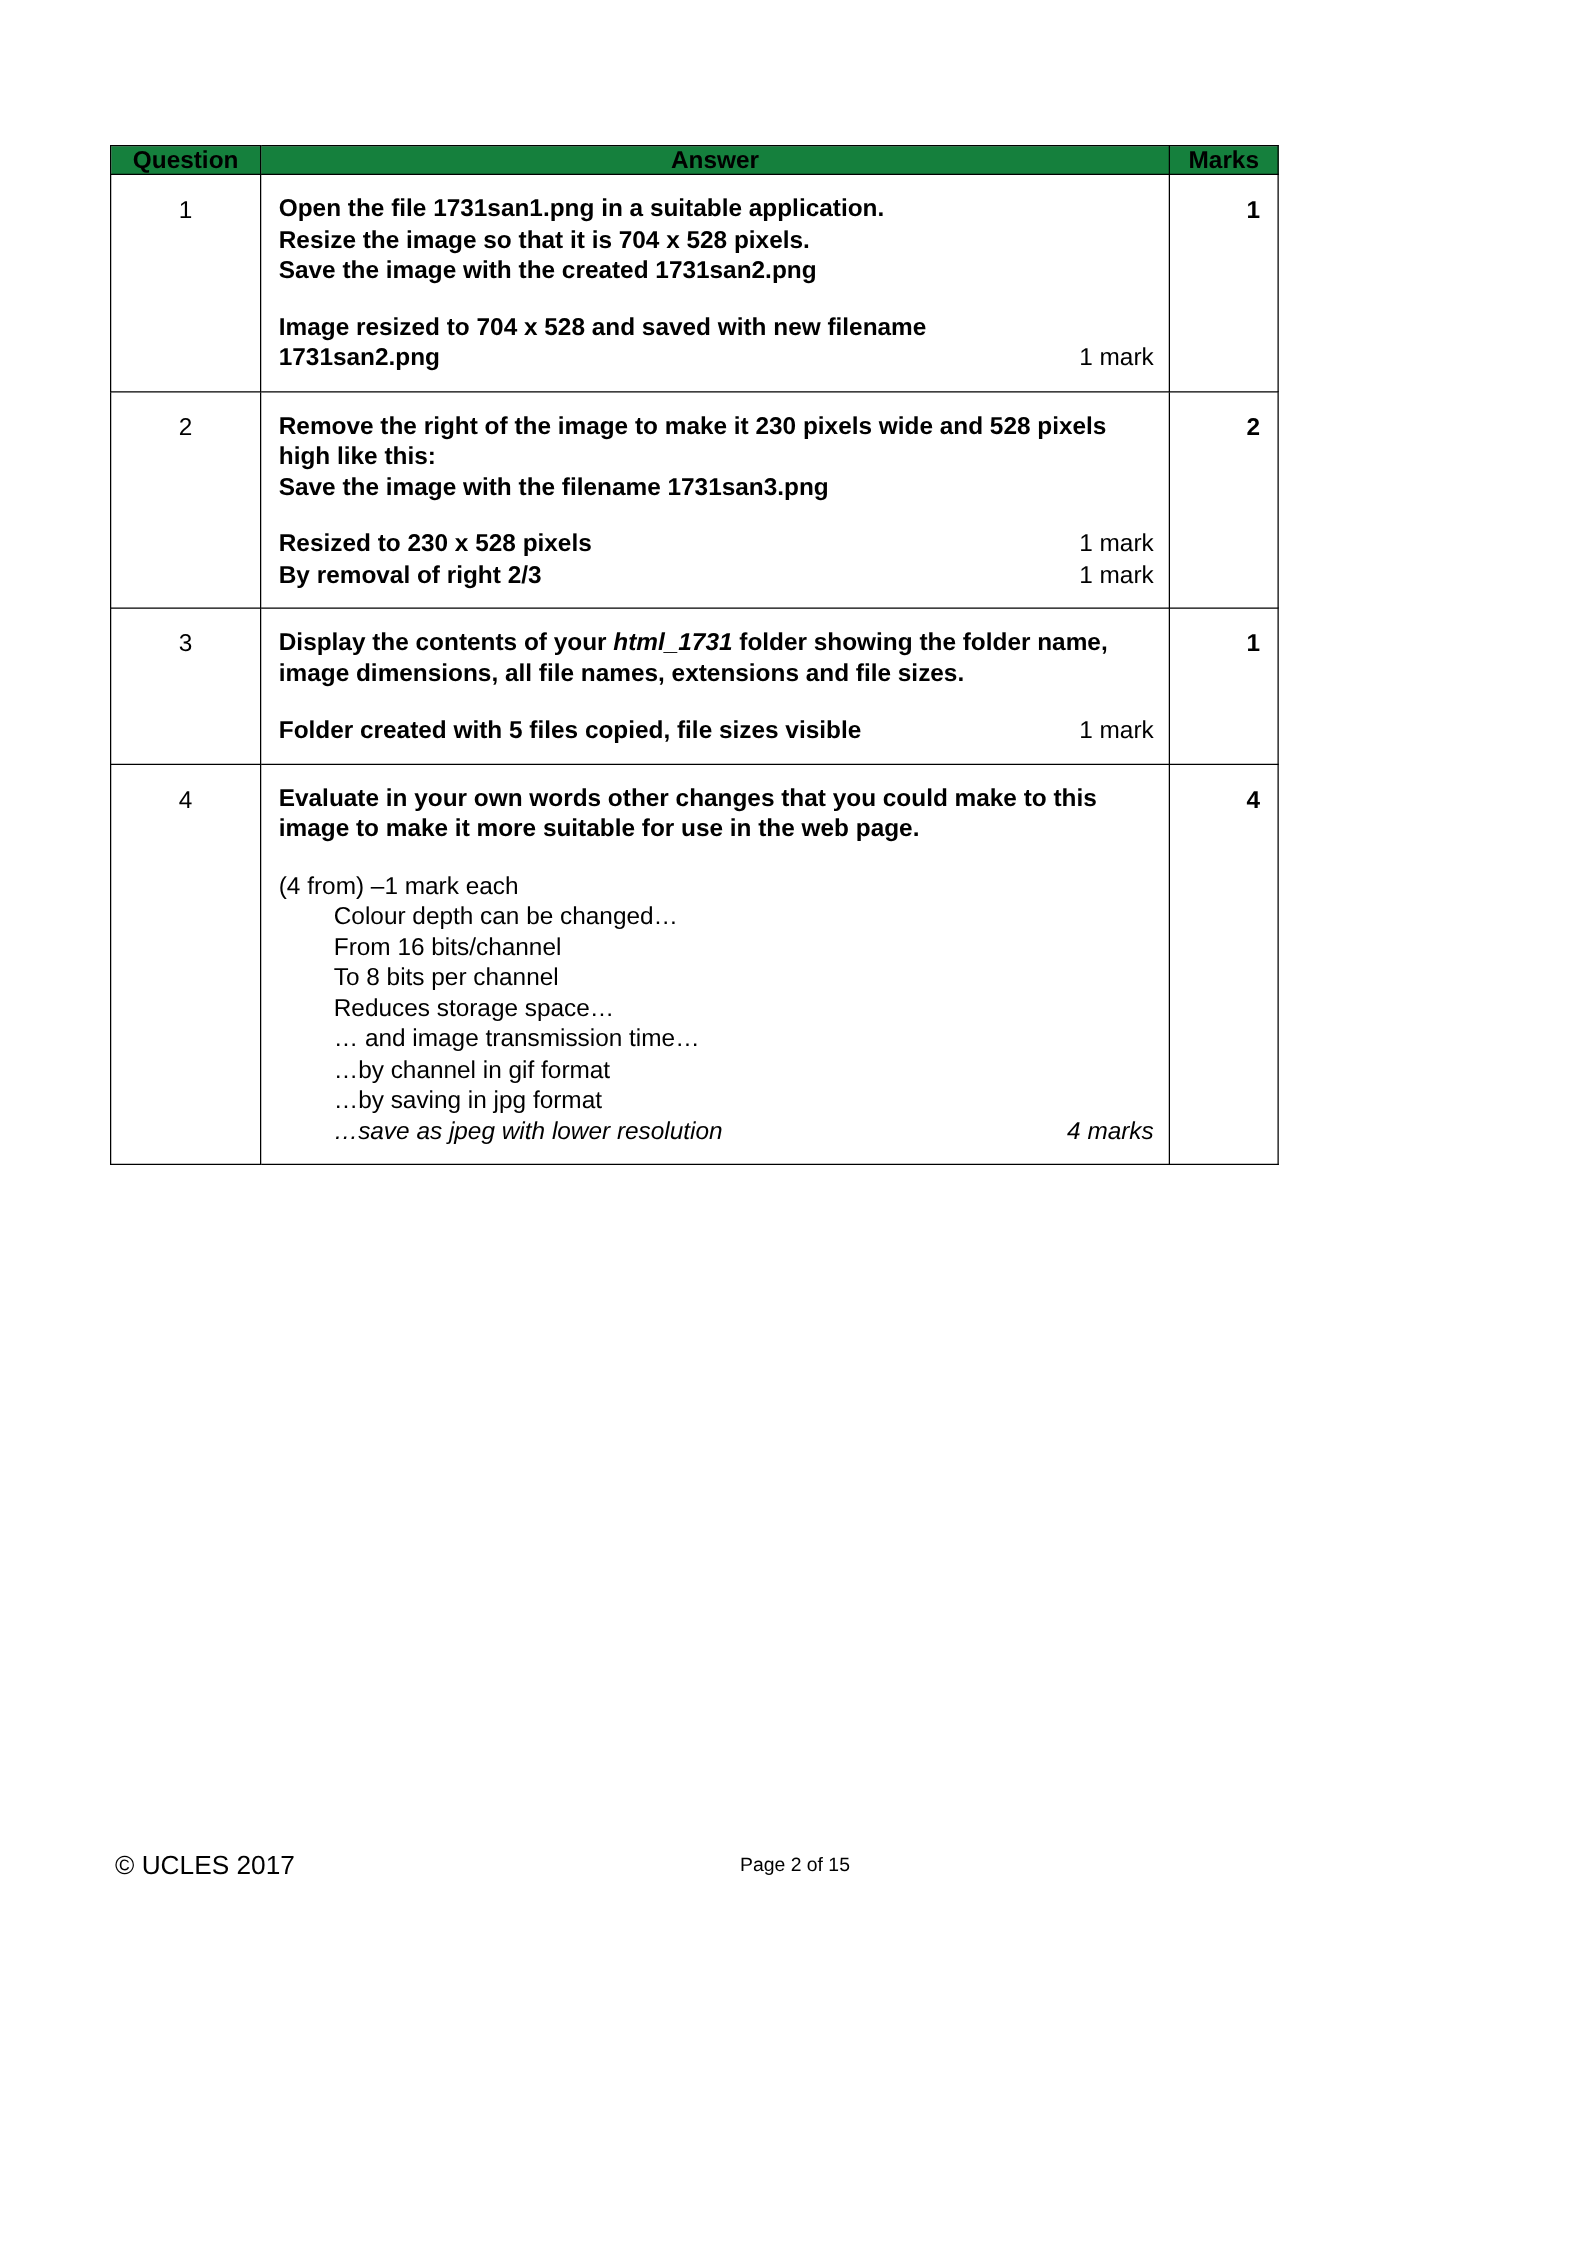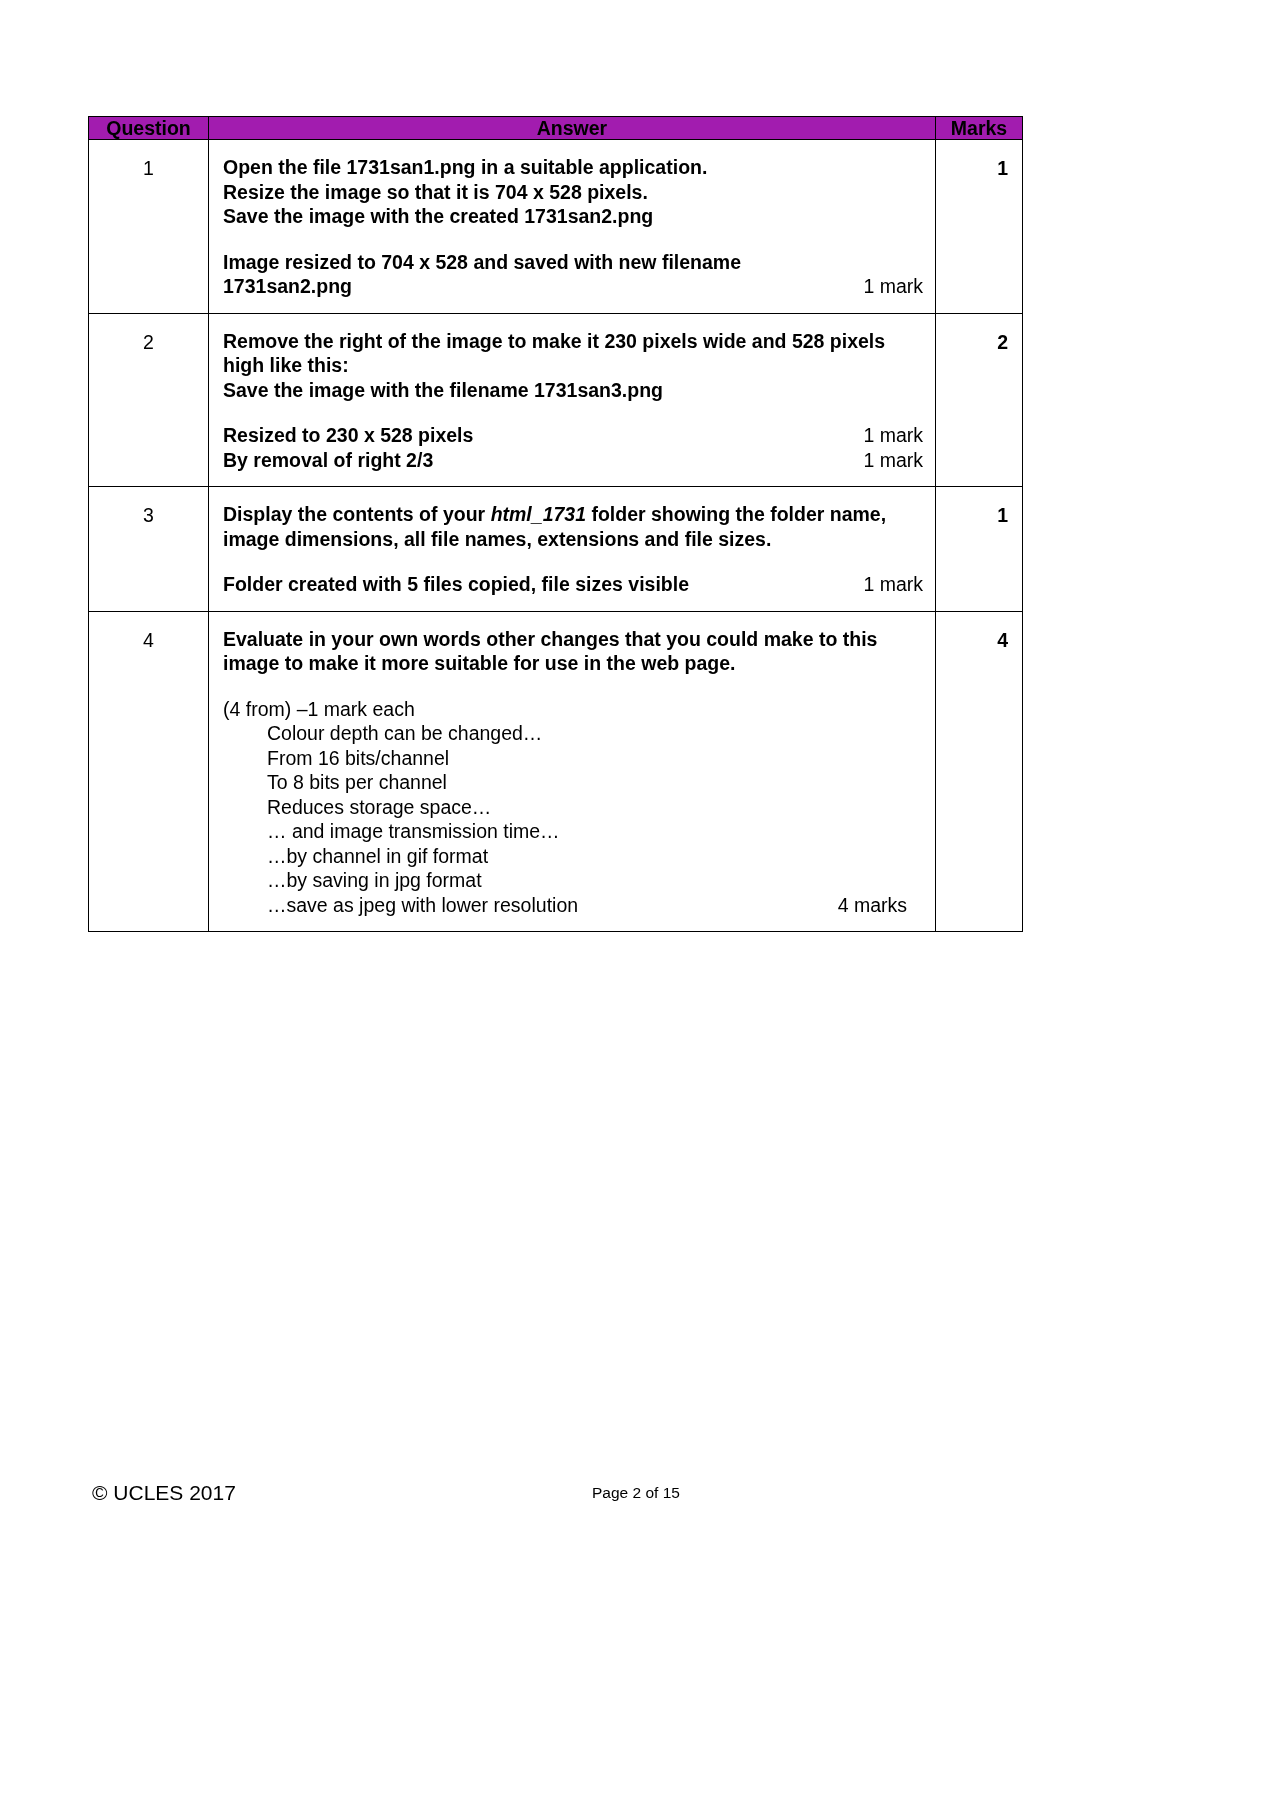--- a/index.html
+++ b/index.html
@@ -84,21 +84,21 @@
   .ms-table td, .ms-table th {
     border: 1.6px solid #000000;
     vertical-align: top;
     padding: 0;
   }
   .col-q   { width: 120px; }
   .col-a   { width: 727px; }
   .col-m   { width: 87px;  }
 
   thead th {
-    background: #a21caf;
+    background: #15803d;
     text-align: center;
     font-size: 19.5px;
     font-weight: bold;
     padding: 11px 0 12px 0;
     line-height: 22px;
   }
 
   td.q-num {
     text-align: center;
     font-size: 19.5px;
@@ -144,24 +144,25 @@
   .pts {
     margin: 0;
   }
   .pts .lead { display: block; }
   .pts .item {
     display: block;
     padding-left: 44px;
   }
   .pts .item.with-mark {
     position: relative;
+    font-style: italic;
   }
   .pts .item .mk {
     position: absolute;
-    right: 16px;
+    right: 0;
     top: 0;
     white-space: nowrap;
   }
 
   
   .doc-footer {
     position: absolute;
     left: 88px;
     top: 1482px;
     width: 1096px;

